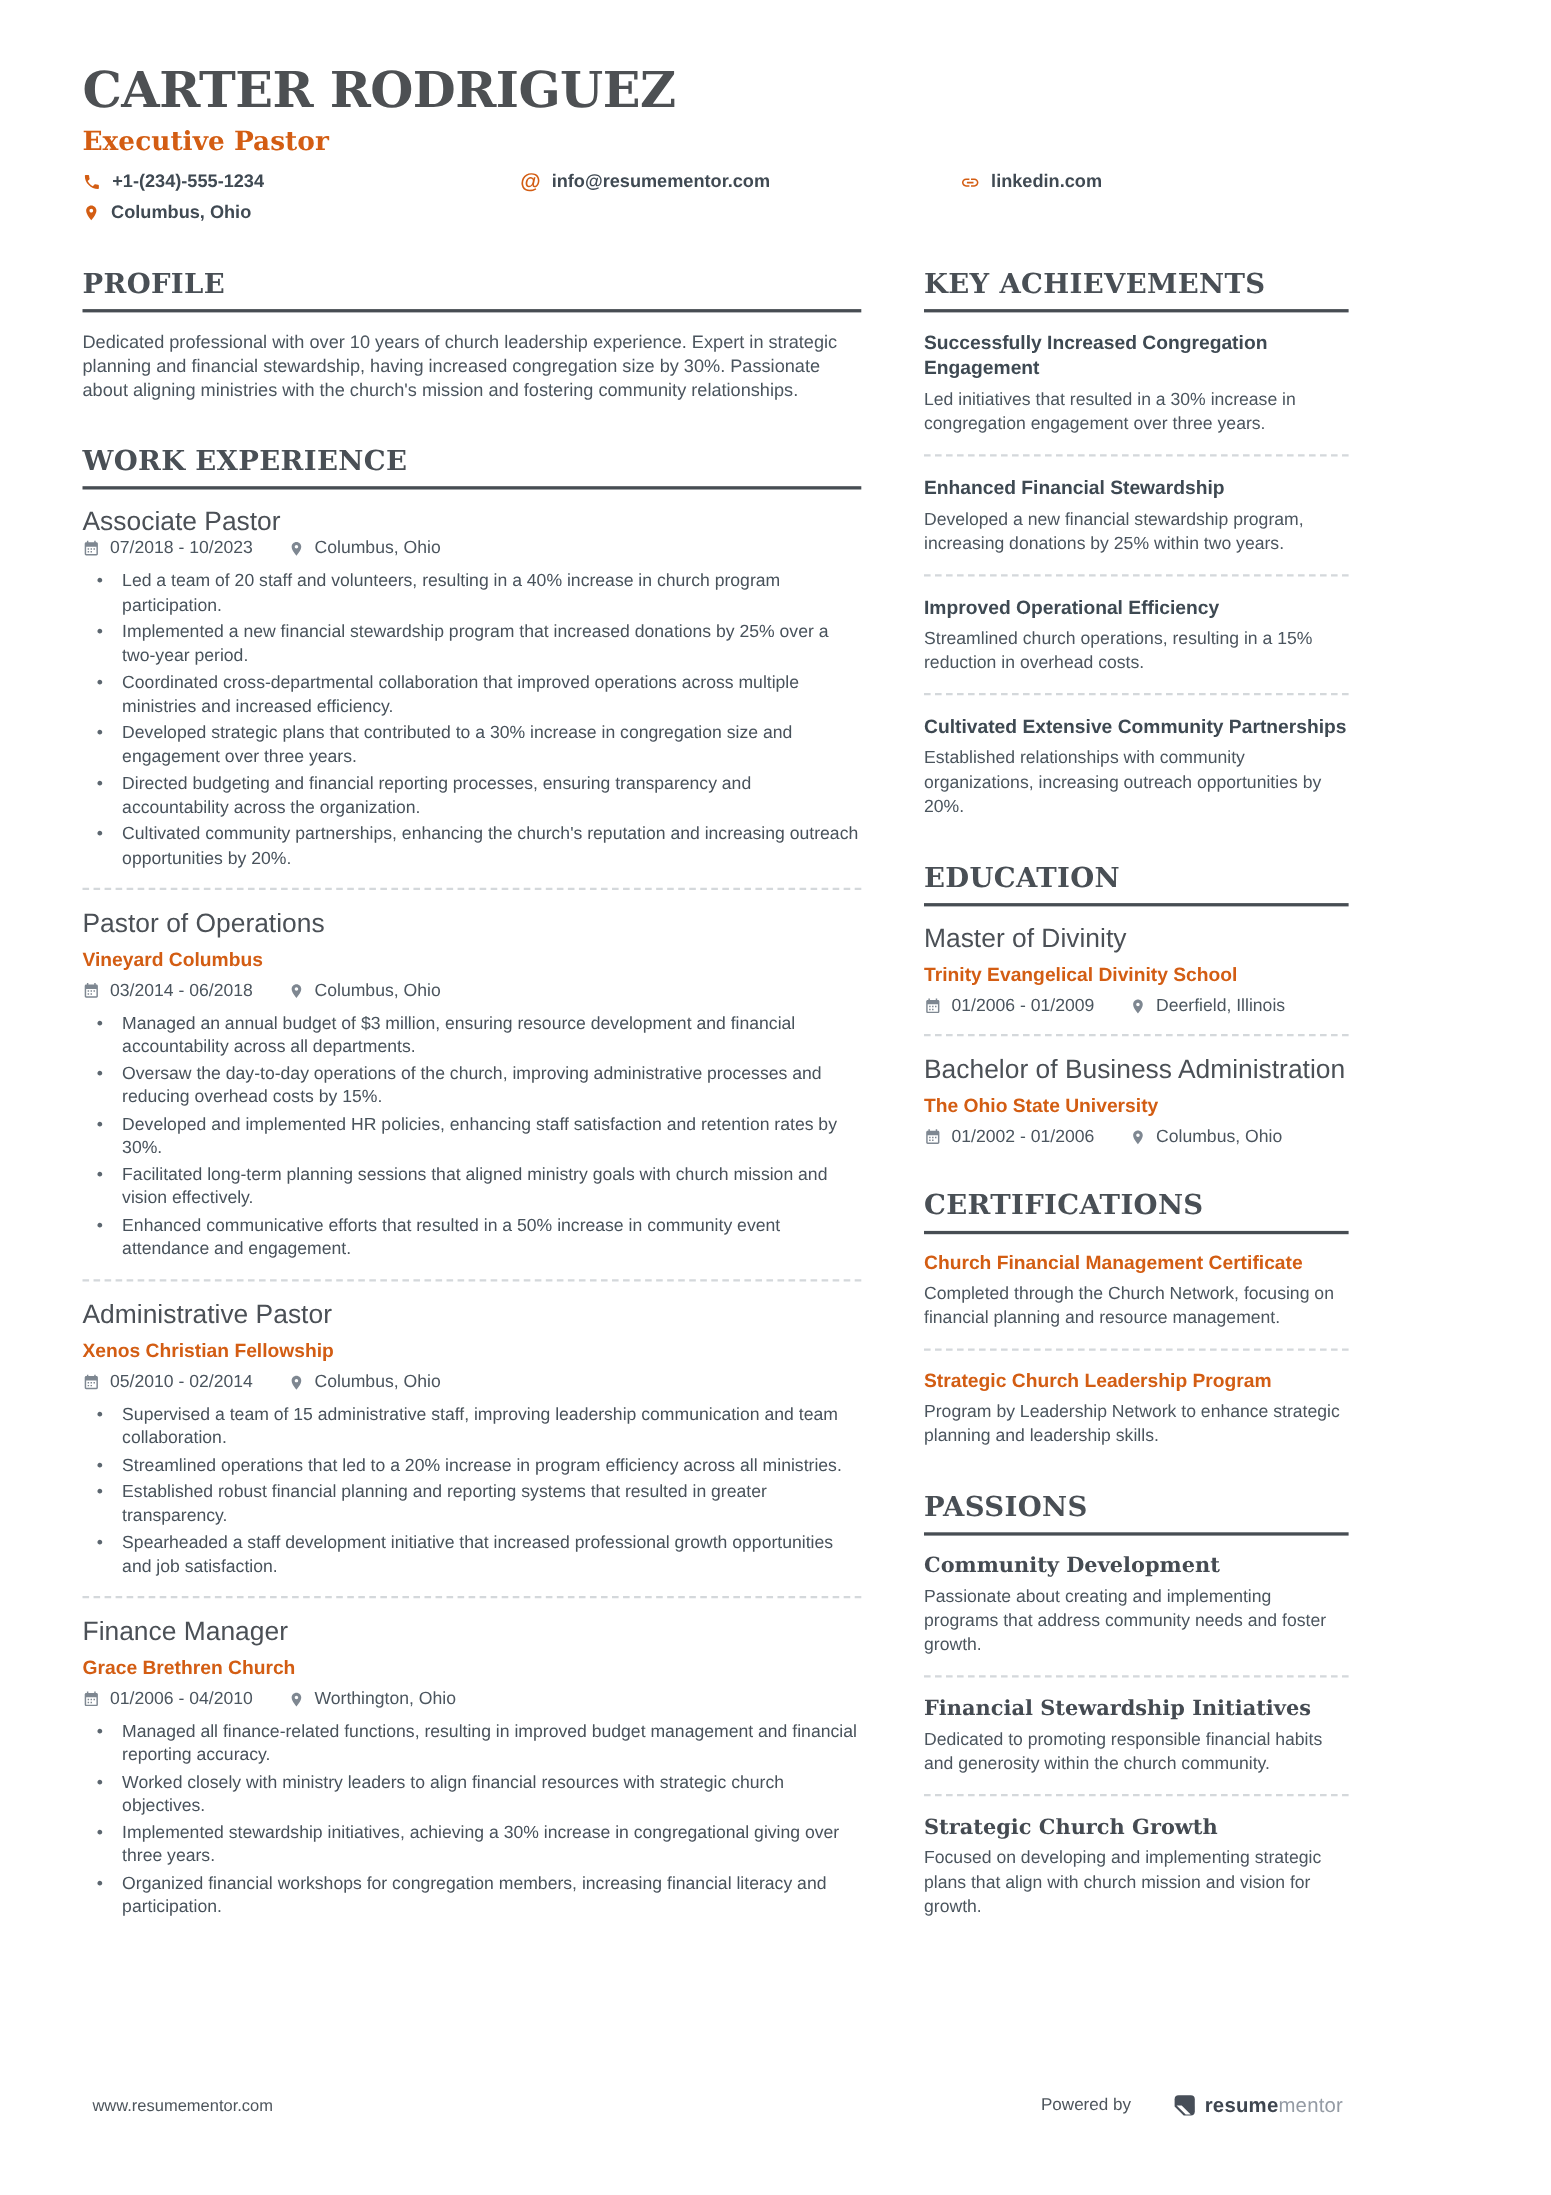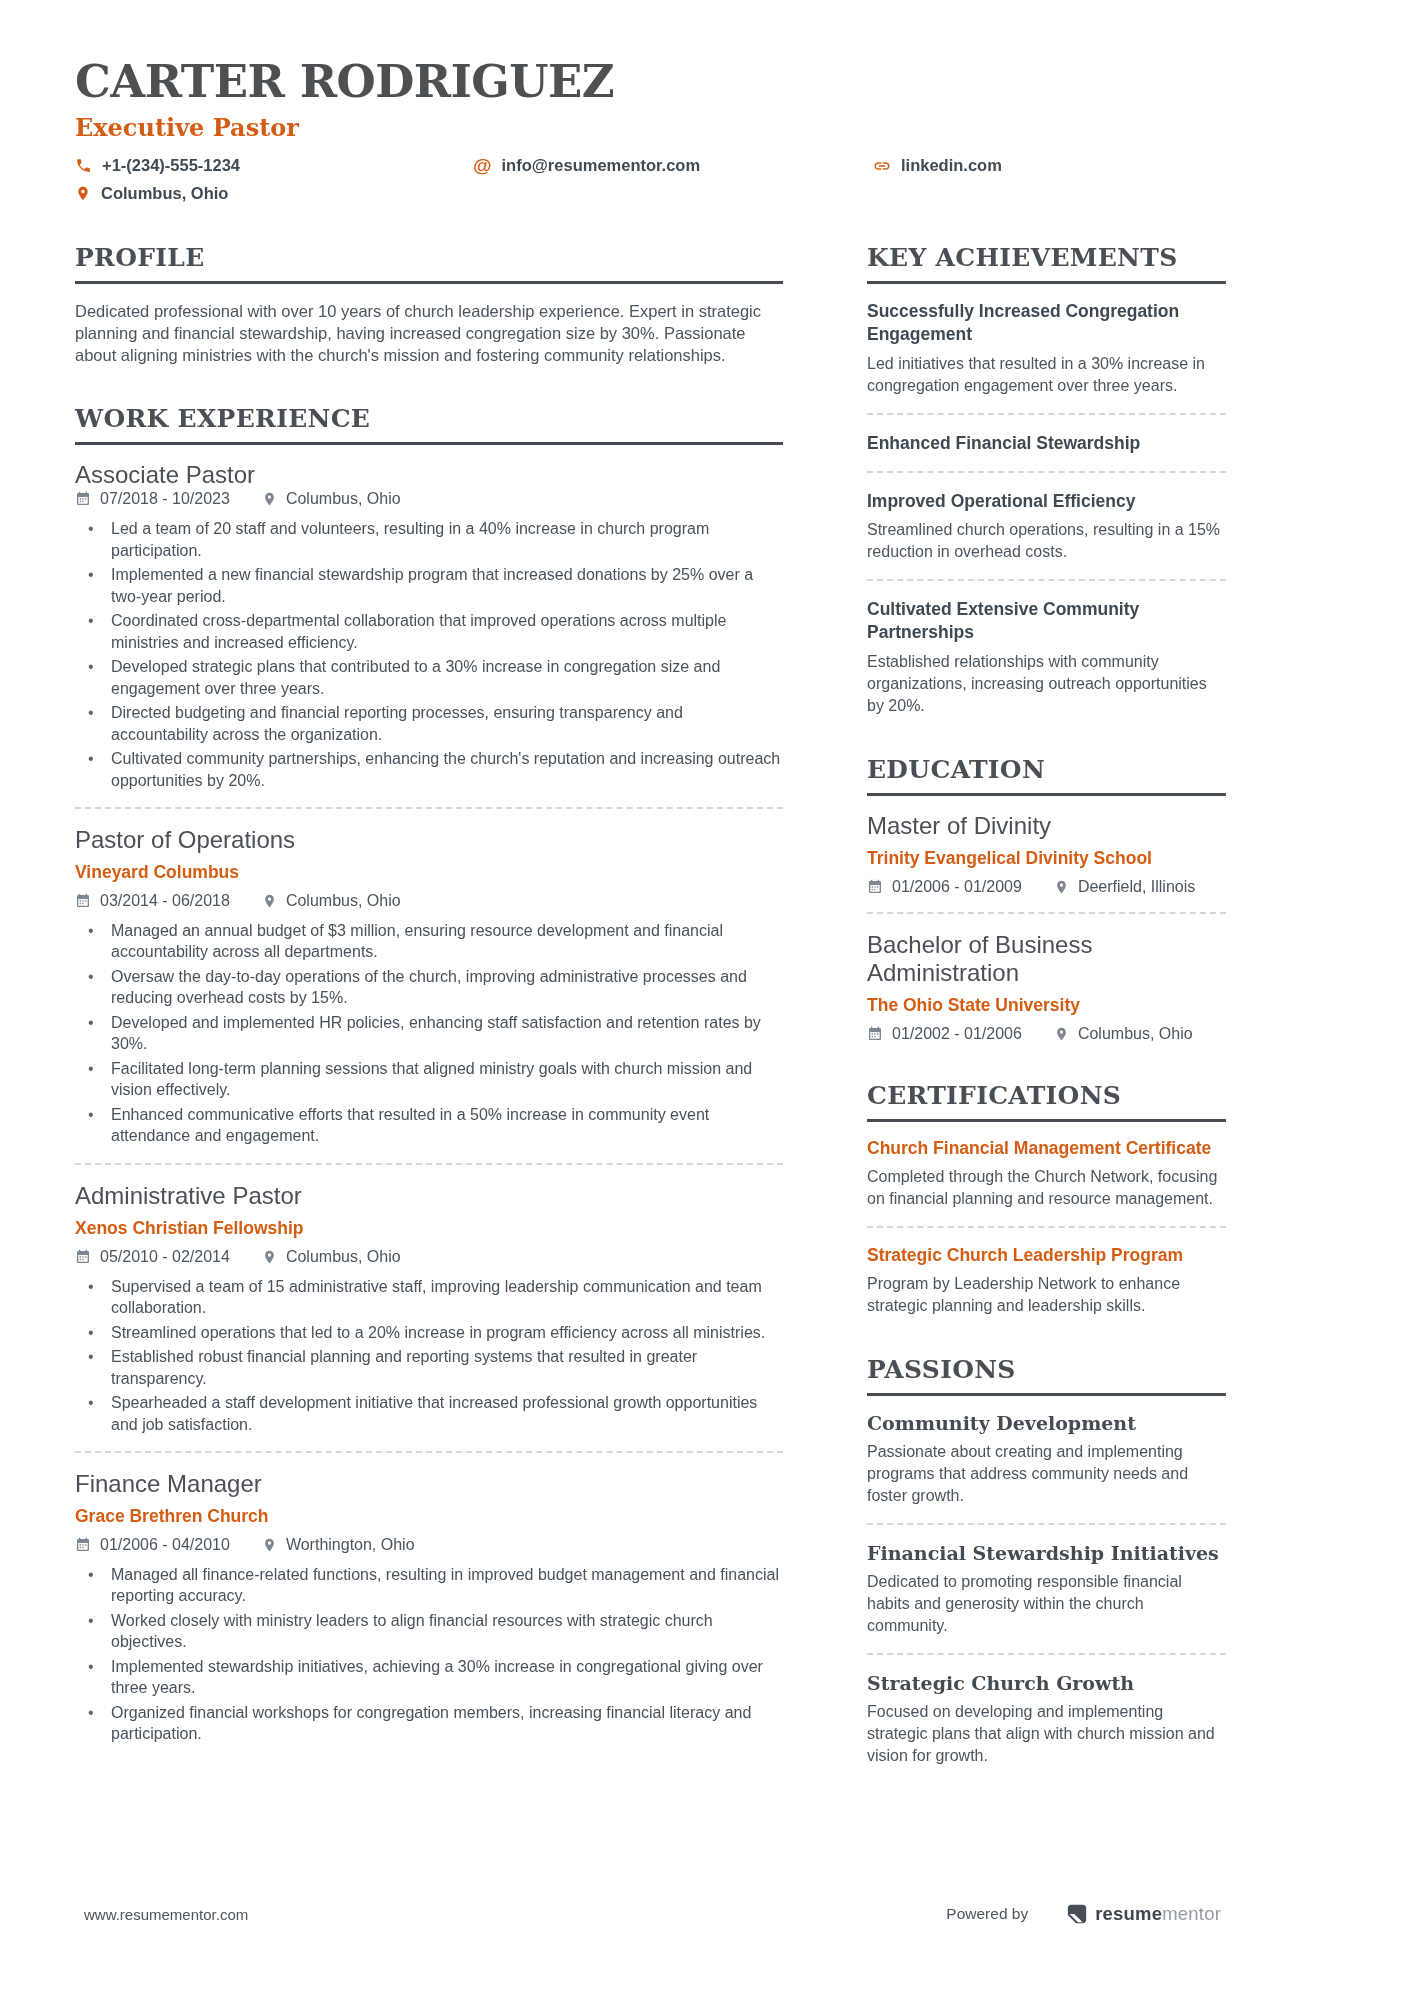--- a/index.html
+++ b/index.html
@@ -10,21 +10,21 @@
   
   .name { font-family:"DejaVu Serif", serif; font-weight:700; font-size:45px; letter-spacing:-0.5px; color:#4d5053; line-height:1.05; }
   .headline { font-family:"DejaVu Serif", serif; font-weight:700; font-size:24px; color:#d35d13; margin:8px 0 14px; }
   .contact { display:grid; grid-template-columns:398px 400px 1fr; row-gap:9px; align-items:center; }
   .contact-item { display:flex; align-items:center; gap:10px; font-size:16.5px; font-weight:700; color:#404a53; }
   .contact-item .ic { color:#d35d13; display:inline-flex; flex:0 0 auto; }
   .at-glyph { color:#d35d13; font-weight:700; font-size:19px; line-height:1; }
   .loc-row { grid-column:1; }
 
   
-  .columns { display:flex; gap:84px; margin-top:40px; }
+  .columns { display:flex; gap:57px; margin-top:40px; }
   .col-left { width:708px; flex:0 0 auto; }
   .col-right { flex:1 1 auto; min-width:0; }
 
   h2.sec { font-family:"DejaVu Serif", serif; font-weight:700; font-size:25px; letter-spacing:0.3px; color:#494f55; border-bottom:3px solid #474d53; padding-bottom:9px; margin-bottom:16px; }
   section { margin-bottom:38px; }
 
   .body-text { font-size:16.5px; line-height:22px; color:#4b555e; }
 
   
   .job-title, .degree { font-family:Liberation Sans, sans-serif; font-weight:400; font-size:24px; color:#4b5056; line-height:1.2; }
@@ -228,20 +228,21 @@
       <section>
         <h2 class="sec">KEY ACHIEVEMENTS</h2>
 
         <div>
           <div class="ach-title">Successfully Increased Congregation Engagement</div>
           <p class="ach-text">Led initiatives that resulted in a 30% increase in congregation engagement over three years.</p>
         </div>
         <hr class="dashed">
         <div>
           <div class="ach-title">Enhanced Financial Stewardship</div>
+          <p class="ach-text">Developed a new financial stewardship program, increasing donations by 25% within two years.</p>
         </div>
         <hr class="dashed">
         <div>
           <div class="ach-title">Improved Operational Efficiency</div>
           <p class="ach-text">Streamlined church operations, resulting in a 15% reduction in overhead costs.</p>
         </div>
         <hr class="dashed">
         <div>
           <div class="ach-title">Cultivated Extensive Community Partnerships</div>
           <p class="ach-text">Established relationships with community organizations, increasing outreach opportunities by 20%.</p>

